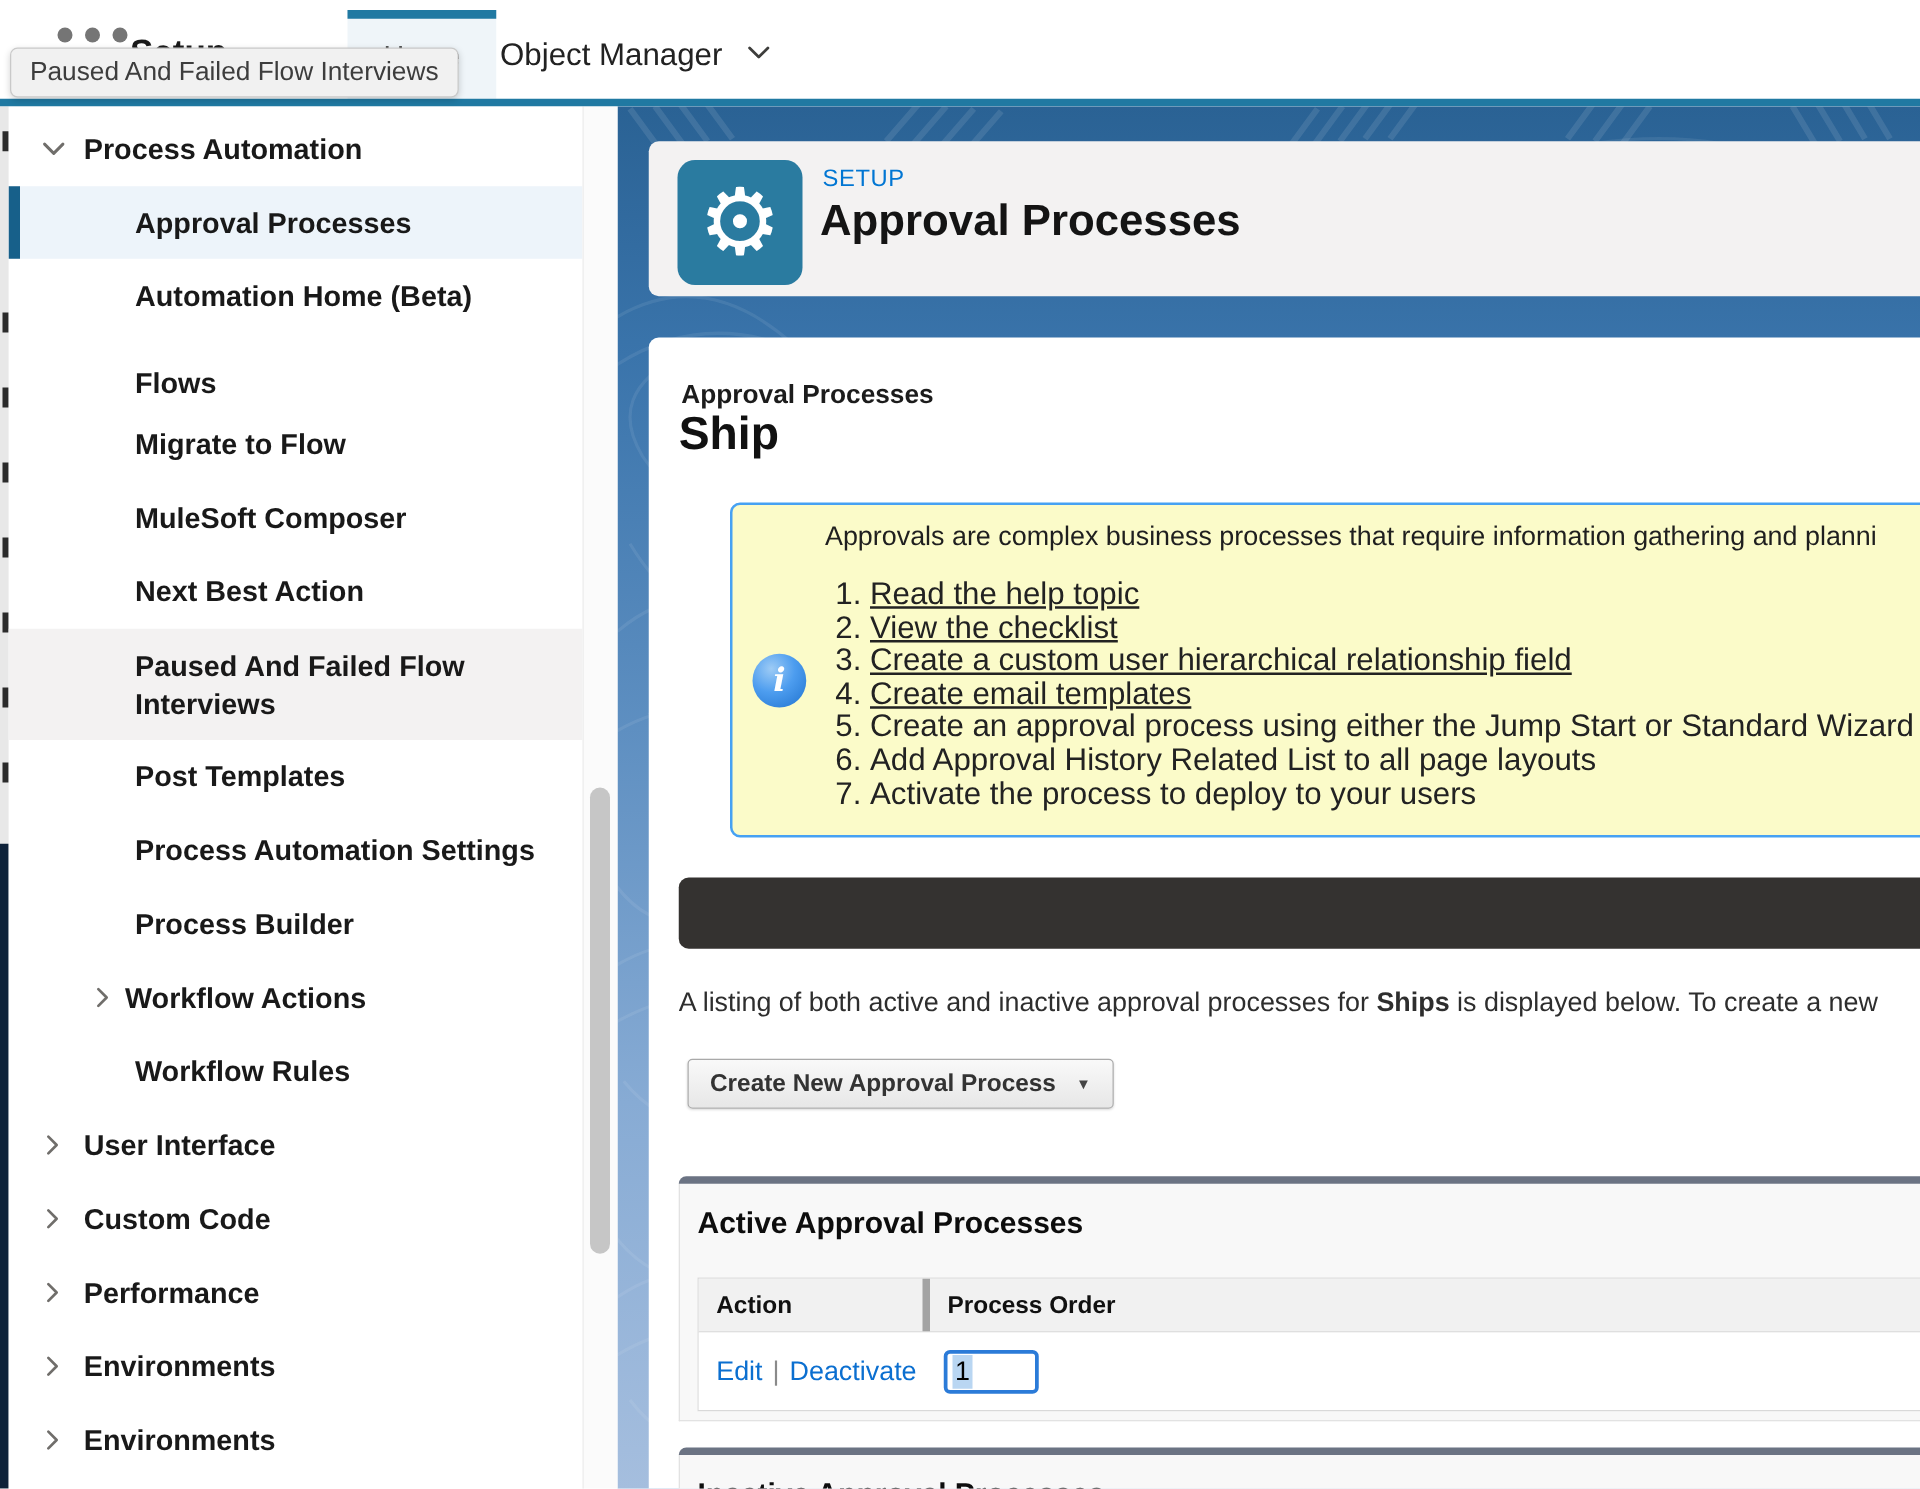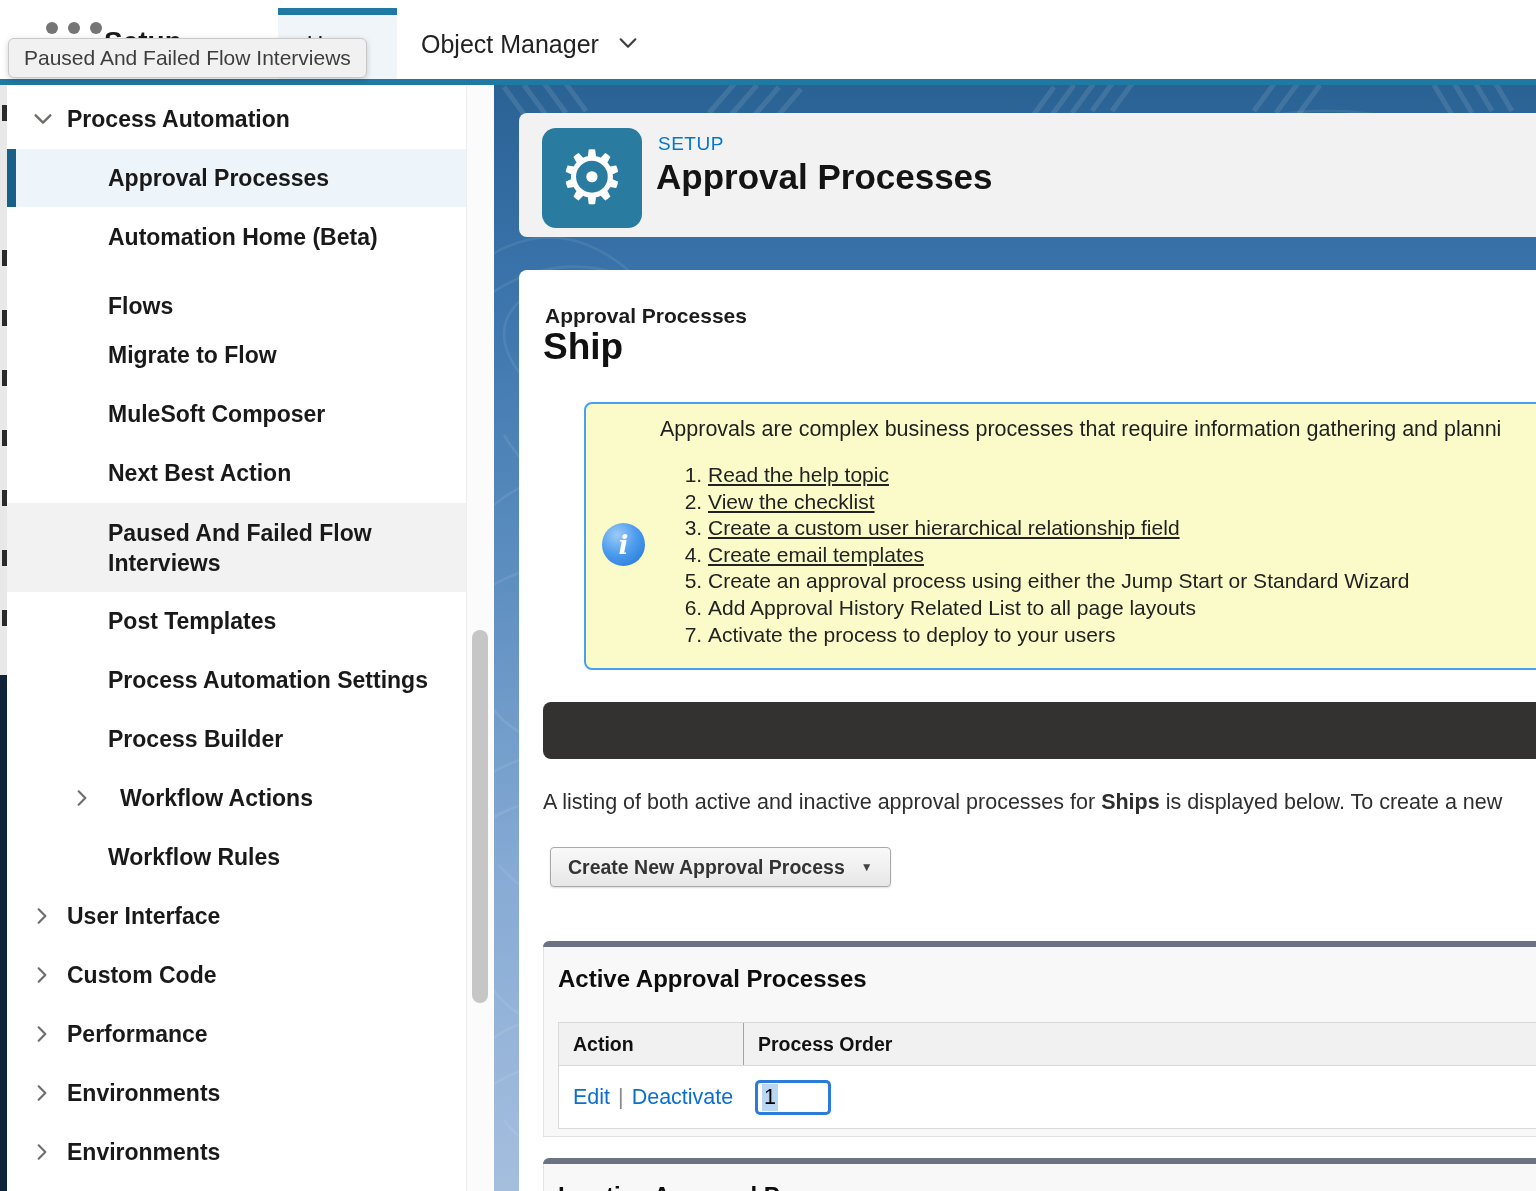--- a/index.html
+++ b/index.html
@@ -9,42 +9,42 @@
 
   
   .global-header { position:absolute; top:0; left:0; width:1536px; height:85px; background:#fff; z-index:30; }
   .global-header .bottom-border { position:absolute; left:0; top:79px; width:1536px; height:6px; background:#2079a2; }
   .waffle { position:absolute; left:46px; top:22px; display:flex; gap:10px; cursor:pointer; }
   .waffle i { width:12px; height:12px; border-radius:50%; background:#757575; display:block; }
   .app-name { position:absolute; left:104px; top:26px; font-size:28px; font-weight:700; color:#1a1a1a; }
   .tab-home { position:absolute; left:278px; top:8px; width:119px; height:71px; background:#eff5f9; }
   .tab-home .indicator { position:absolute; top:0; left:0; width:100%; height:7px; background:#2079a2; }
   .tab-home .lbl { position:absolute; top:24px; width:100%; text-align:center; font-size:23px; color:#1a1a1a; }
-  .tab-objmgr { position:absolute; left:421px; top:0; height:89px; display:flex; align-items:center; gap:18px; cursor:pointer;justify-content:space-between; }
+  .tab-objmgr { position:absolute; left:400px; top:0; height:89px; display:flex; align-items:center; gap:18px; cursor:pointer;justify-content:space-between; }
   .tab-objmgr .lbl { font-size:25px; color:#222; }
   .icon-chevron { display:inline-block; }
 
   
   .tooltip { position:absolute; left:8px; top:38px; z-index:40; background:#f1f1f1; border:1px solid #c9c9c9;
     border-radius:6px; padding:7px 15px; font-size:21px; color:#3d3d3d; box-shadow:0 2px 6px rgba(0,0,0,.18); }
 
   
   .sliver { position:absolute; left:0; top:85px; width:7px; height:1106px; background:#e8e8e8; z-index:10; overflow:hidden; }
   .sliver .frag { position:absolute; left:2px; width:5px; height:16px; background:#2b2b2b; }
   .sliver .dark { position:absolute; left:0; top:590px; width:7px; height:516px; background:#0e2239; }
 
   
   .sidebar { position:absolute; left:7px; top:85px; width:459px; height:1106px; background:#fff; z-index:11; }
   .nav-row { position:absolute; left:0; width:459px; height:58px; display:flex; align-items:center; cursor:pointer;font-weight:bold; }
   .nav-row .chev { margin-left:25px; width:22px; display:flex; }
   .nav-row .chev.child-ind { margin-left:65px; }
   .nav-row .lbl { font-size:23px; color:#191919; }
   .nav-row.lvl0 .lbl { margin-left:13px; }
   .nav-row.lvl1 .lbl { margin-left:101px; }
-  .nav-row.lvl1.haschev .lbl { margin-left:26px; }
+  .nav-row.lvl1.haschev .lbl { margin-left:6px; }
   .nav-row.selected { background:#edf4fa; }
   .nav-row.selected::before { content:""; position:absolute; left:0; top:0; width:9px; height:100%; background:#17608a; }
   .nav-row.hovered { background:#f3f2f2; }
   .nav-row.twoline { height:89px; }
   .nav-row.twoline .lbl { line-height:30px; width:300px; }
 
   
   .gutter { position:absolute; left:466px; top:85px; width:28px; height:1106px; background:#fbfbfb; border-left:1px solid #ededed; z-index:11; }
   .gutter .thumb { position:absolute; left:5px; top:545px; width:16px; height:373px; background:#c6c6c6; border-radius:8px; }
 
@@ -65,21 +65,21 @@
   .crumb { position:absolute; left:26px; top:34px; font-size:21px; font-weight:700; color:#1c1c1c; }
   .obj-title { position:absolute; left:24px; top:56px; font-size:37px; font-weight:600; color:#111; }
 
   .info-box { position:absolute; left:65px; top:132px; width:975px; height:268px; background:#fbfbc9;
     border:2px solid #46a1f3; border-radius:8px; overflow:hidden; }
   .info-icon { position:absolute; left:16px; top:119px; width:43px; height:43px; border-radius:50%;
     background:radial-gradient(circle at 35% 28%, #9dcbf5 0%, #4d9def 45%, #1f72cf 100%);
     display:flex; align-items:center; justify-content:center;
     font-family:"DejaVu Serif", serif; font-style:italic; font-weight:700; font-size:26px; color:#fff; }
   .info-intro { position:absolute; left:74px; top:13px; font-size:21.5px; color:#1f1f1f; white-space:nowrap; }
-  .info-steps { position:absolute; left:110px; top:58px; font-size:21px; color:#222;margin-left:12px; }
+  .info-steps { position:absolute; left:110px; top:58px; font-size:25px; color:#222; }
   .info-steps li { line-height:26.6px; list-style-position:outside; }
   .info-steps li span.link { text-decoration:underline; cursor:pointer; }
 
   .dark-bar { position:absolute; left:24px; top:432px; width:1010px; height:57px; background:#343230; border-radius:8px; }
 
   .listing-line { position:absolute; left:24px; top:520px; font-size:21.5px; color:#2e2e2e; white-space:nowrap; width:1005px; overflow:hidden; }
   .listing-line b { font-weight:700; }
 
   .create-btn { position:absolute; left:31px; top:577px; height:40px; display:inline-flex; align-items:center;
     padding:0 17px; border:1px solid #a9a9a9; border-radius:4px;
@@ -89,21 +89,21 @@
 
   .section { position:absolute; left:24px; width:1012px; background:#f8f8f8; border:1px solid #e2e2e2; border-top:none; }
   .section .topbar { position:absolute; left:-1px; top:-6px; width:1012px; height:6px; background:#6b7383; border-radius:6px 6px 0 0; }
   .section .sec-title { position:absolute; left:14px; top:18px; font-size:24px; font-weight:700; color:#0d0d0d; }
   .section.active-sec { top:677px; height:190px; }
   .section.inactive-sec { top:894px; height:300px; }
 
   .tbl { position:absolute; left:14px; top:75px; width:983px; border:1px solid #d9d9d9; background:#fff; }
   .tbl .hrow { display:flex; height:43px; background:#f1f1f1; border-bottom:1px solid #d9d9d9; }
   .tbl .hcell { font-size:19.5px; font-weight:700; color:#111; display:flex; align-items:center; padding-left:14px; }
-  .tbl .hcell.c1 { width:185px; border-right:1px solid #a3a3a3; }
+  .tbl .hcell.c1 { width:185px; border-right:6px solid #a3a3a3; }
   .tbl .hcell.c2 { flex:1; }
   .tbl .drow { display:flex; height:62px; background:#fff; }
   .tbl .dcell { display:flex; align-items:center; padding-left:14px; font-size:21.5px; }
   .tbl .dcell.c1 { width:185px; }
   .tbl .dcell.c2 { flex:1; padding-left:11px; }
   a.sf-link { color:#0b6fd0; text-decoration:none; cursor:pointer; }
   .pipe { color:#8a8a8a; margin:0 8px; }
 
   .po-input { width:76px; height:35px; background:#fff; border:3px solid #2b7bd8; border-radius:5px;
     display:flex; align-items:center; padding-left:4px; font-size:21.5px; color:#000; cursor:text; }

